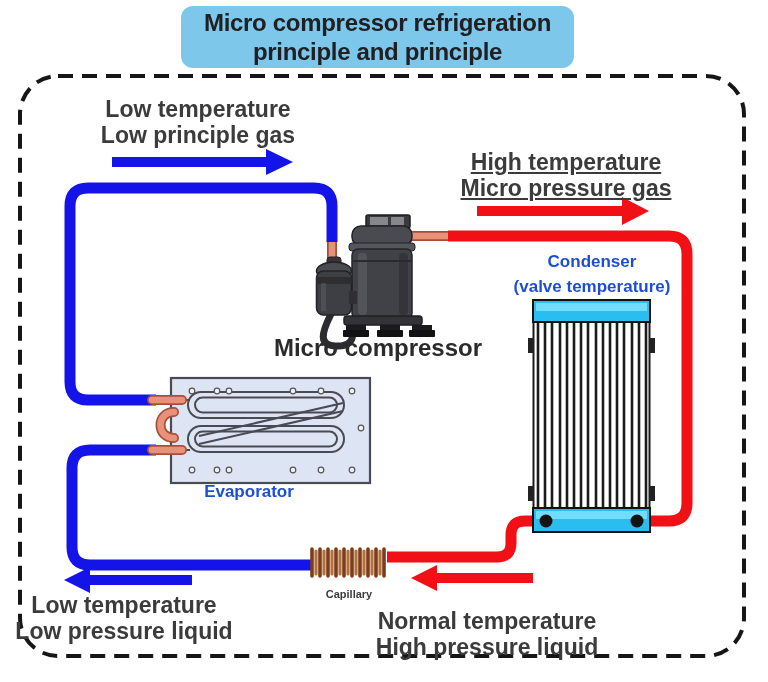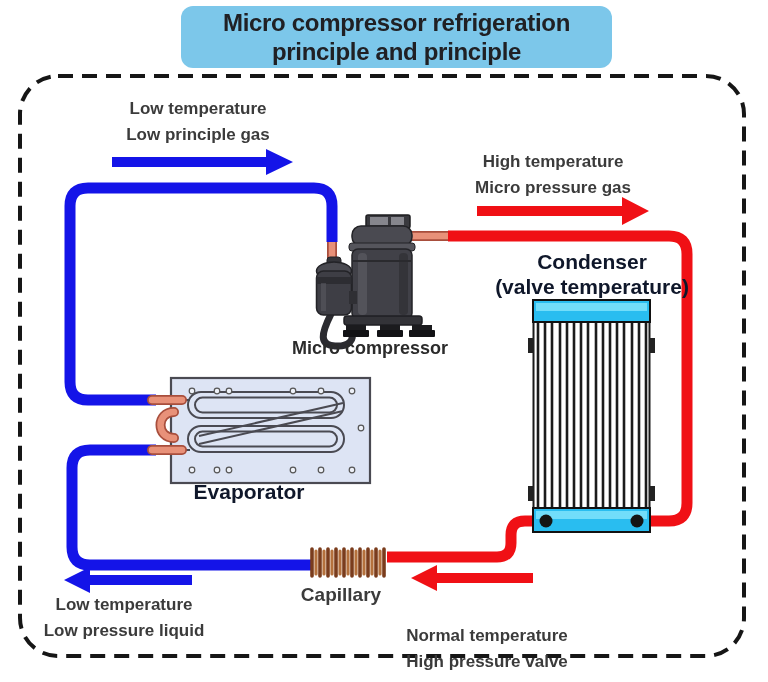--- a/index.html
+++ b/index.html
@@ -9,34 +9,34 @@
     --evaporator-plate:#dde4f4; --coil-brown:#7a3c1c; --coil-brown-light:#b5713c;
     --text-dark:#3b3b3b;
   }
   html,body{margin:0;padding:0;background:#fff;}
   #stage{
     position:relative;width:768px;height:682px;background:#fff;overflow:hidden;
     font-family:"Liberation Sans","DejaVu Sans",sans-serif;
   }
   #stage svg{position:absolute;left:0;top:0;}
   .banner{
-    position:absolute;left:181px;top:6px;width:431px;height:62px;
+    position:absolute;left:181px;top:6px;width:393px;height:62px;
     background:var(--title-bg);border-radius:12px;
     display:flex;flex-direction:column;justify-content:center;align-items:center;
     color:#202024;font-weight:bold;font-size:24px;line-height:29px;
     letter-spacing:-0.3px;text-align:center;z-index:3;
   }
   .lbl{
     position:absolute;transform:translateX(-50%);text-align:center;white-space:nowrap;
-    color:var(--text-dark);font-weight:700;font-size:17px;line-height:26px;z-index:2;
+    color:var(--text-dark);font-weight:700;font-size:23px;line-height:26px;z-index:2;
   }
   .lbl span{display:block;}
-  .comp-lbl{color:#0f172a;font-size:21px;}
-  .cap-lbl{font-size:19px;line-height:25px;}
-  .single{line-height:20px;font-size:18px;color:#2b2b2b;}
+  .comp-lbl{color:#1d4ed8;font-size:17px;}
+  .cap-lbl{font-size:11px;line-height:25px;margin-left:8px;}
+  .single{line-height:20px;font-size:24px;color:#2b2b2b;margin-left:8px;}
   
   .pb{stroke:var(--pipe-blue);stroke-width:11;fill:none;}
   .pr{stroke:var(--pipe-red);stroke-width:11;fill:none;}
   .cuo{stroke:var(--copper-dark);stroke-width:10;fill:none;stroke-linecap:round;}
   .cui{stroke:var(--copper);stroke-width:6.5;fill:none;stroke-linecap:round;}
   .ab{fill:var(--pipe-blue);}
   .ar{fill:var(--pipe-red);}
   .coilA{stroke:var(--coil-brown);stroke-width:3.6;stroke-linecap:round;fill:none;}
   .coilB{stroke:var(--coil-brown-light);stroke-width:3.2;stroke-linecap:round;fill:none;}
   .hdr{fill:var(--condenser-cyan);stroke:#111;stroke-width:2;}
@@ -160,21 +160,21 @@
       <rect x="321" y="283" width="5" height="28" fill="#5d5d65" opacity=".5"></rect>
       <rect x="349" y="291" width="8" height="13" fill="#2f2f34"></rect>
     </g>
   </svg>
 
   <div class="lbl" style="left:198px;top:96px;">
     <span>Low temperature</span>
     <span>Low principle gas</span>
   </div>
 
-  <div class="lbl" style="left:553px;top:149px;">
+  <div class="lbl" style="left:566px;top:149px;text-decoration:underline;">
     <span>High temperature</span>
     <span>Micro pressure gas</span>
   </div>
 
   <div class="lbl comp-lbl single" style="left:370px;top:338px;">
     <span>Micro compressor</span>
   </div>
 
   <div class="lbl comp-lbl" style="left:592px;top:249px;line-height:25px;">
     <span>Condenser</span>
@@ -187,18 +187,18 @@
 
   <div class="lbl cap-lbl" style="left:341px;top:582px;">
     <span>Capillary</span>
   </div>
 
   <div class="lbl" style="left:124px;top:592px;">
     <span>Low temperature</span>
     <span>Low pressure liquid</span>
   </div>
 
-  <div class="lbl" style="left:487px;top:623px;">
+  <div class="lbl" style="left:487px;top:608px;">
     <span>Normal temperature</span>
-    <span>High pressure valve</span>
+    <span>High pressure liquid</span>
   </div>
 
 </div>
 
 </body></html>

